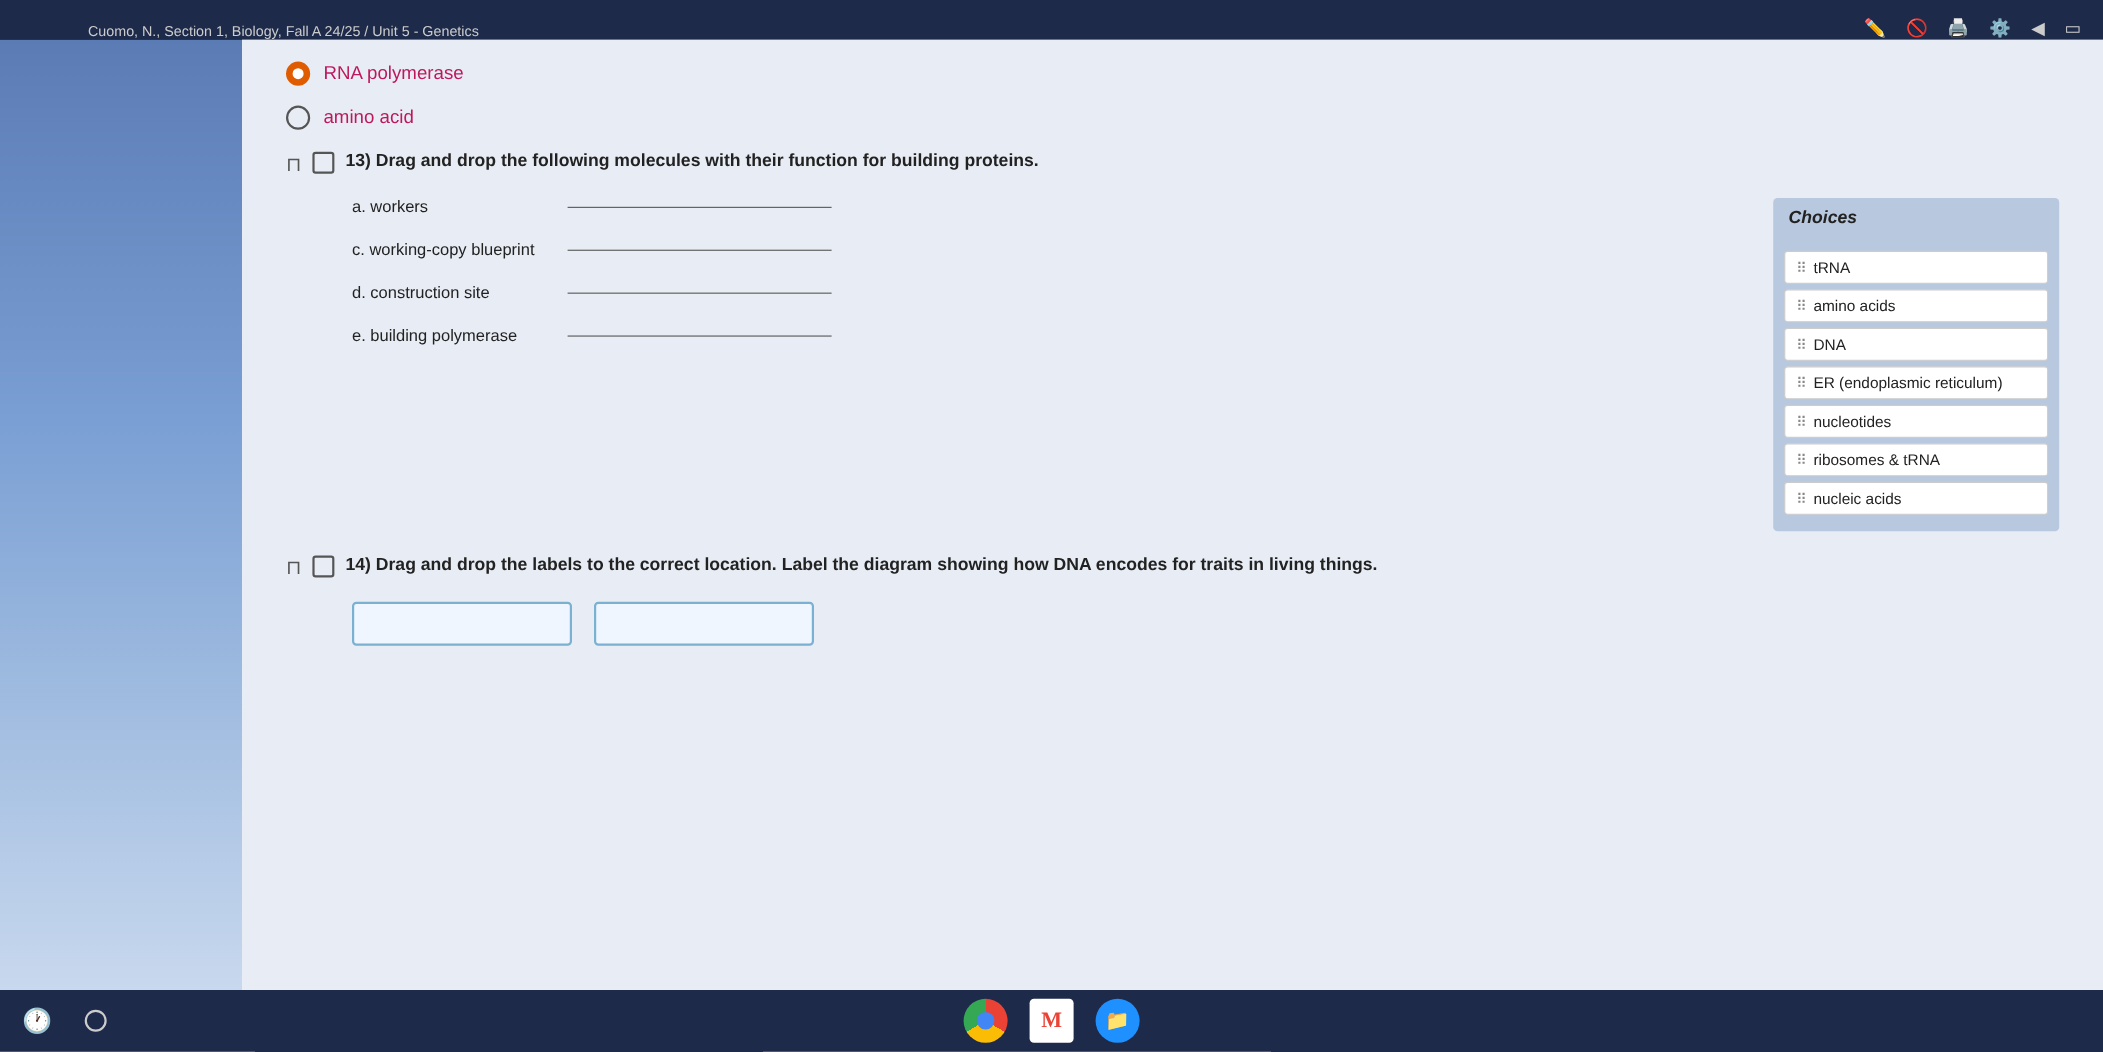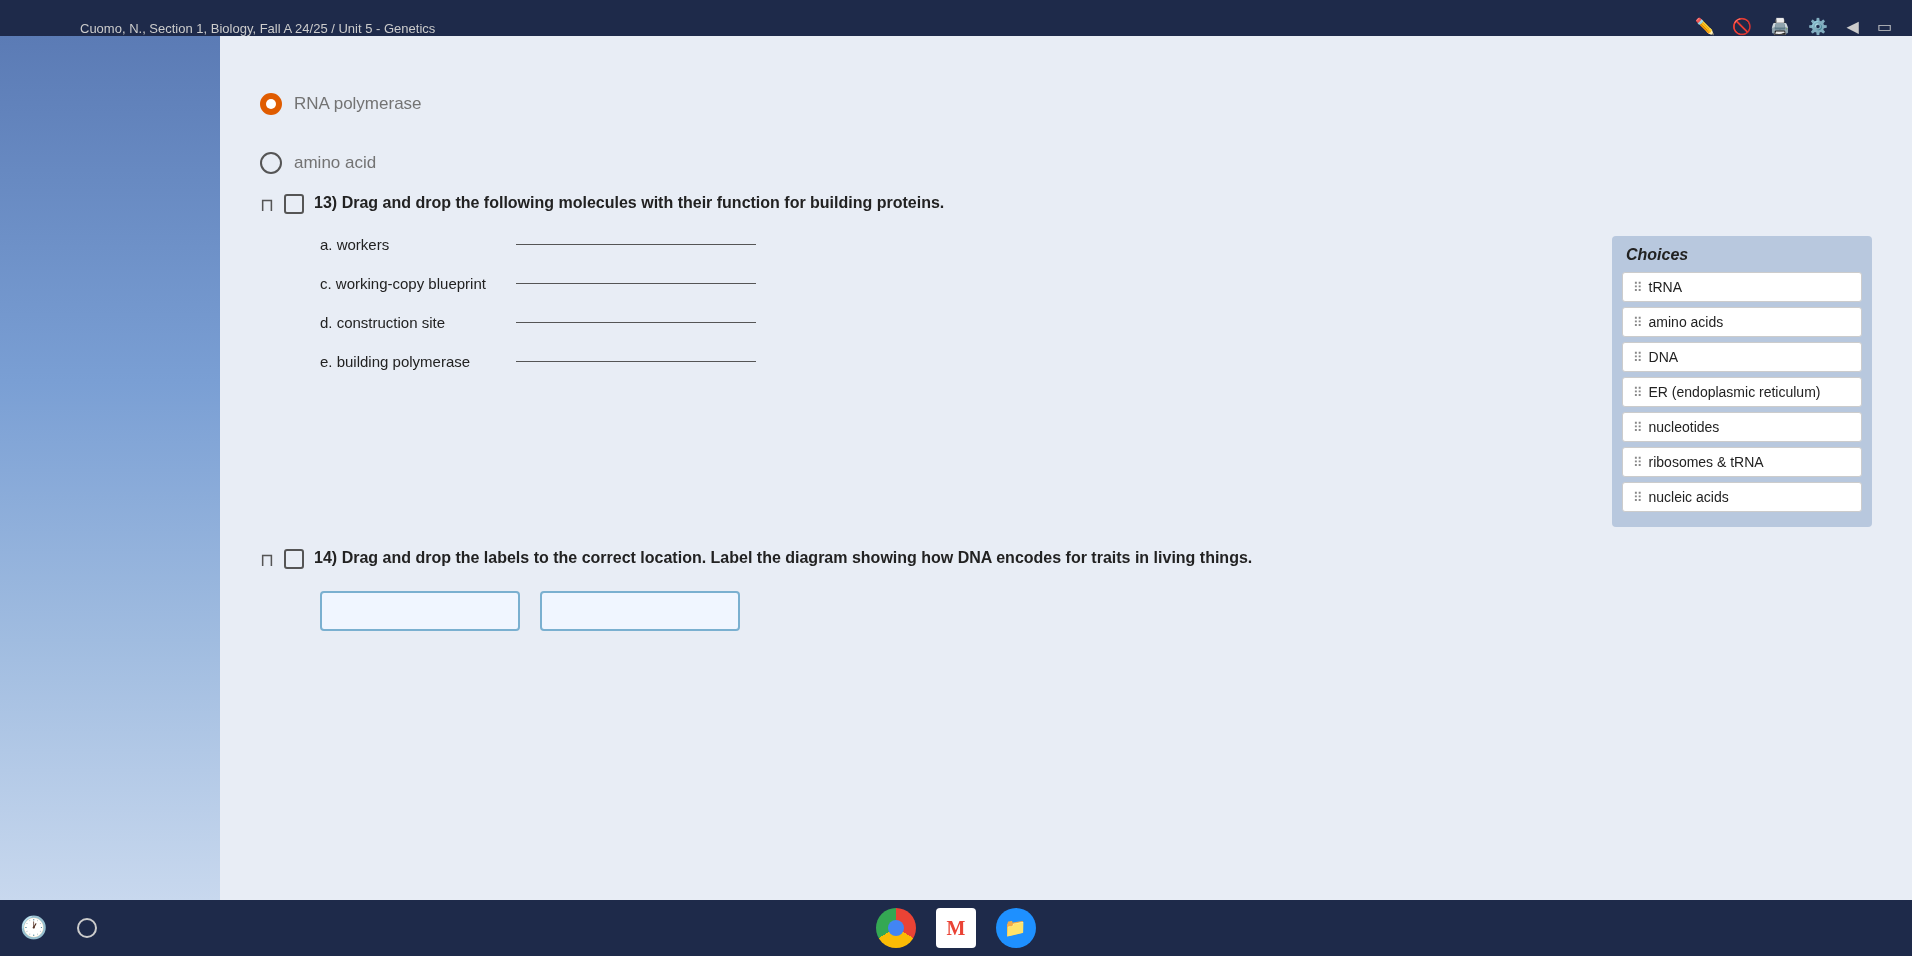--- a/index.html
+++ b/index.html
@@ -62,22 +62,21 @@
       position: relative;
     }
 
     
     .radio-option {
       display: flex;
       align-items: center;
       gap: 12px;
       margin-bottom: 18px;
       font-size: 17px;
-      color: #737373;
-      margin-top: 37px;
+      color: #be185d;
     }
     .radio-circle {
       width: 22px;
       height: 22px;
       border-radius: 50%;
       border: 2px solid #555;
       display: flex;
       align-items: center;
       justify-content: center;
       flex-shrink: 0;
@@ -165,21 +164,21 @@
       background: #b8c8de;
       border-radius: 4px;
       padding: 10px;
       flex-shrink: 0;
     }
     .choices-title {
       font-size: 16px;
       font-style: italic;
       font-weight: 700;
       color: #222;
-      margin-bottom: 8px;
+      margin-bottom: 20px;
       padding-left: 4px;
     }
     .choice-item {
       background: white;
       border: 1px solid #ccc;
       border-radius: 3px;
       padding: 6px 10px;
       margin-bottom: 5px;
       font-size: 14px;
       color: #222;

